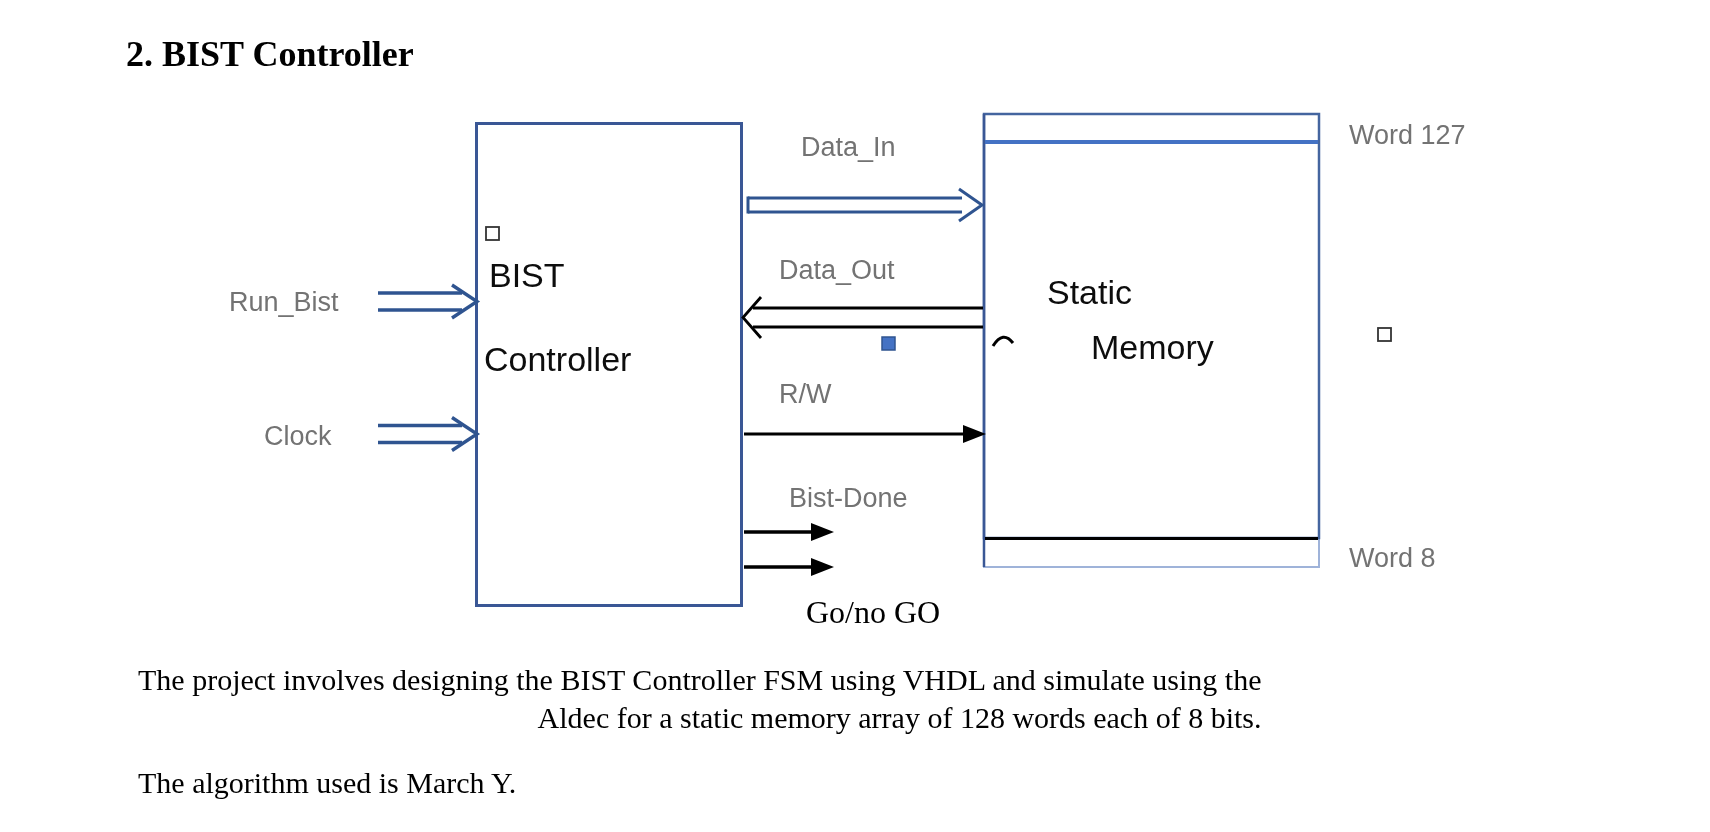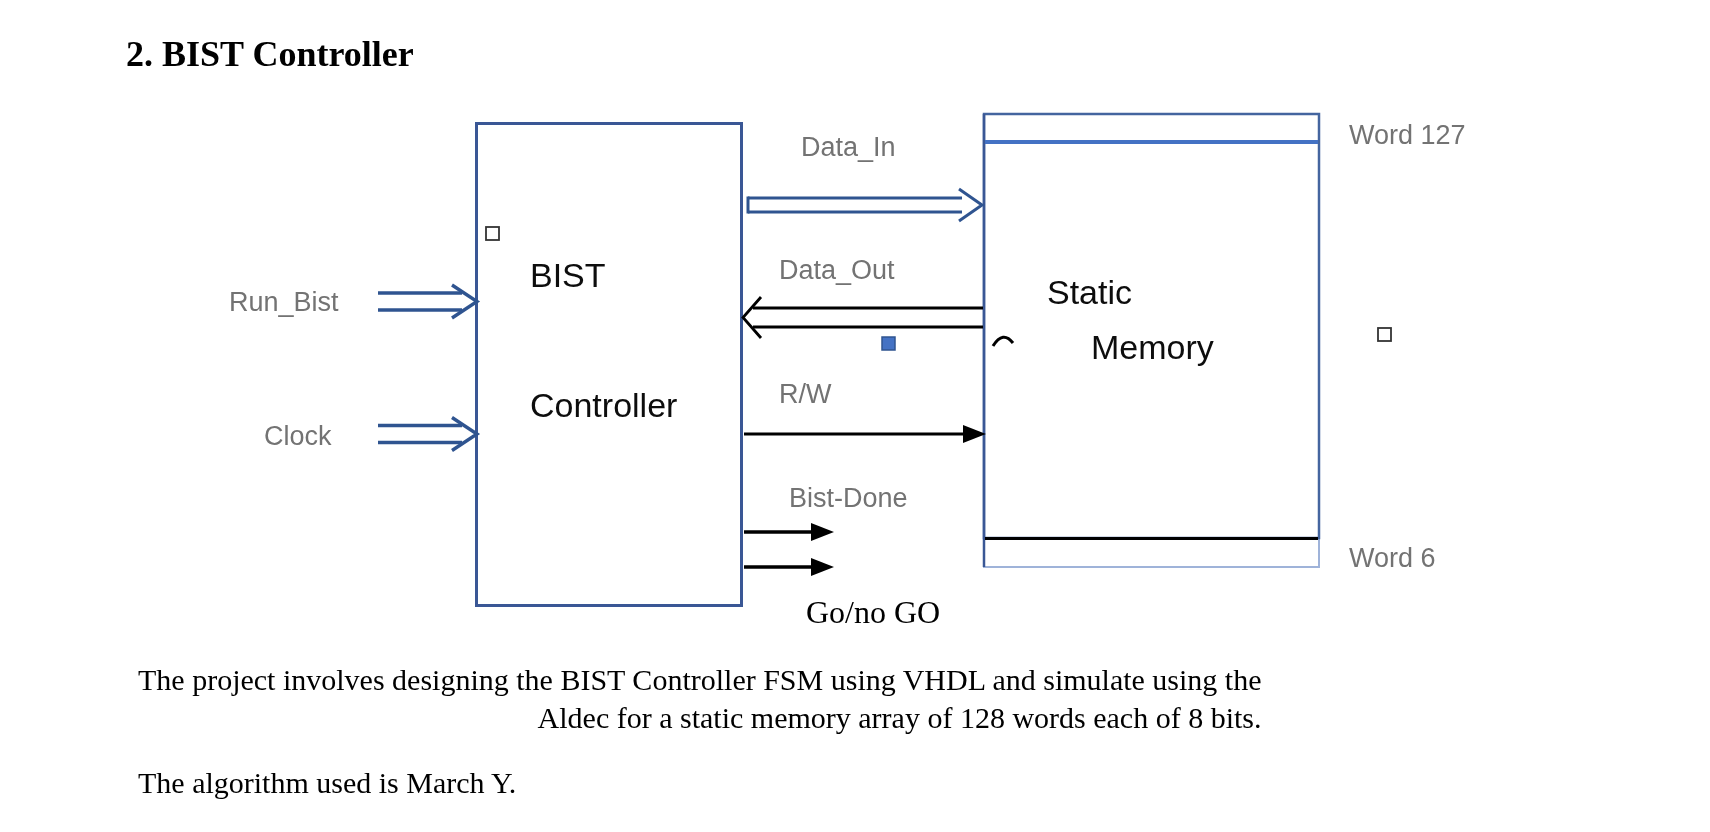--- a/index.html
+++ b/index.html
@@ -81,34 +81,34 @@
     <rect x="486" y="227" width="13" height="13" fill="#ffffff" stroke="#333333" stroke-width="1.8"></rect>
     <rect x="1378" y="328" width="13" height="13" fill="#ffffff" stroke="#333333" stroke-width="1.8"></rect>
     <rect x="882" y="337" width="13" height="13" fill="#4472c4" stroke="#2f5490" stroke-width="1.5"></rect>
 
     <path d="M 993 346 Q 1003 330 1013 343" stroke="#000000" stroke-width="3" fill="none"></path>
   </svg>
 
   <div class="abs lbl" style="left:202px;top:287px;margin-left:27px;">Run_Bist</div>
   <div class="abs lbl" style="left:264px;top:421px;">Clock</div>
 
-  <div class="abs boxlbl" style="left:530px;top:256px;">BIST</div>
-  <div class="abs boxlbl" style="left:530px;top:340px;margin-top:46px;">Controller</div>
+  <div class="abs boxlbl" style="left:489px;top:256px;">BIST</div>
+  <div class="abs boxlbl" style="left:484px;top:340px;">Controller</div>
 
   <div class="abs boxlbl" style="left:1047px;top:273px;">Static</div>
   <div class="abs boxlbl" style="left:1091px;top:328px;">Memory</div>
 
   <div class="abs lbl" style="left:801px;top:132px;">Data_In</div>
   <div class="abs lbl" style="left:779px;top:255px;">Data_Out</div>
   <div class="abs lbl" style="left:779px;top:379px;">R/W</div>
   <div class="abs lbl" style="left:789px;top:483px;">Bist-Done</div>
   <div class="abs serif" style="left:806px;top:594px;font-size:32px;">Go/no GO</div>
 
   <div class="abs lbl" style="left:1349px;top:120px;">Word 127</div>
-  <div class="abs lbl" style="left:1349px;top:543px;">Word 6</div>
+  <div class="abs lbl" style="left:1349px;top:543px;">Word 8</div>
 
   <div class="abs serif body-text" style="left:138px;top:661px;">
     <div>The project involves designing the BIST Controller FSM using VHDL and simulate using the</div>
     <div>Aldec for a static memory array of 128 words each of 8 bits.</div>
   </div>
   <div class="abs serif body-text" style="left:138px;top:764px;">The algorithm used is March Y.</div>
 
 </div>
 
 </body></html>

